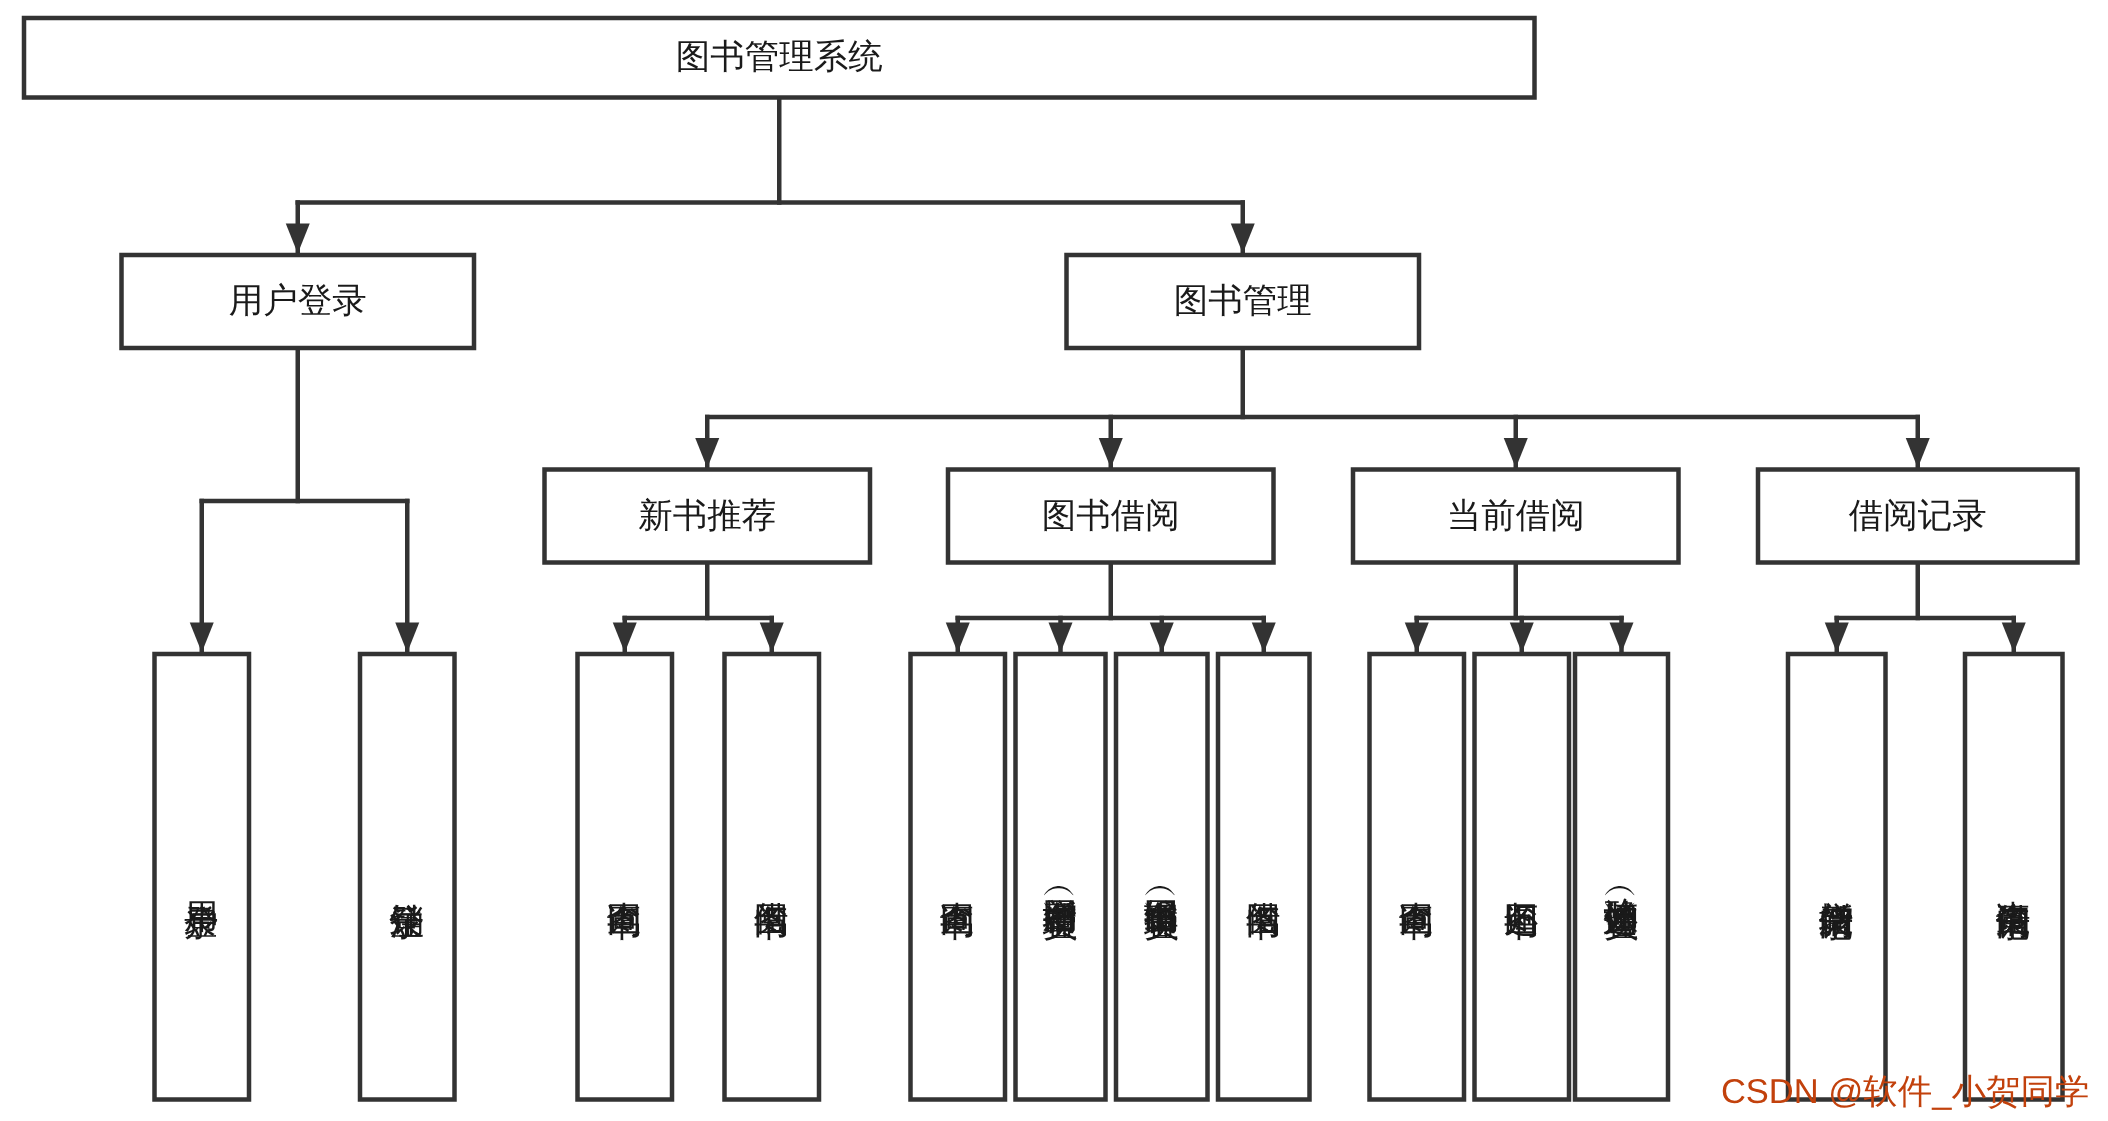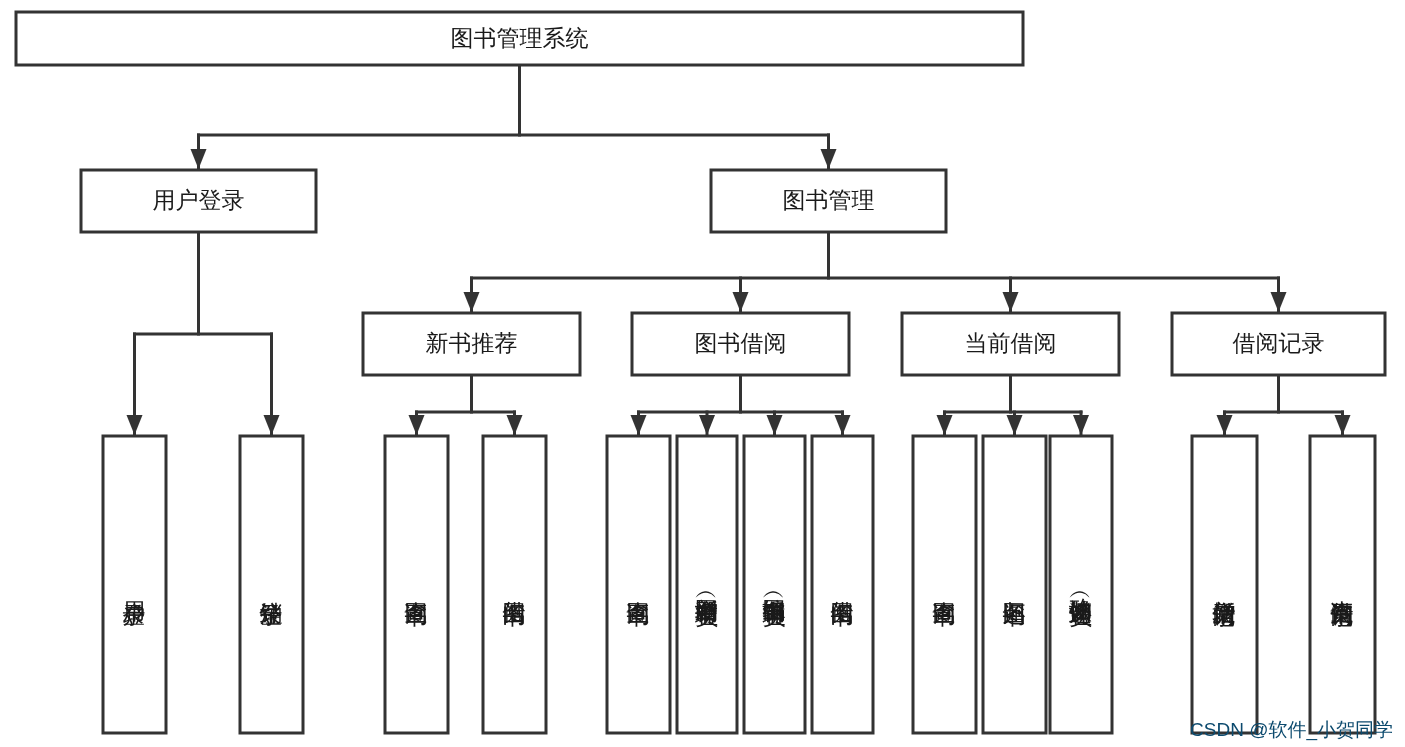--- a/index.html
+++ b/index.html
@@ -60,22 +60,22 @@
     color: #1a1a1a;
     letter-spacing: 1px;
     white-space: nowrap;
     pointer-events: none;
   }
   .watermark {
     position: absolute;
     right: 12px;
     bottom: 4px;
     font-family: "Liberation Sans", "DejaVu Sans", sans-serif;
-    font-size: 19px;
-    color: #0c4a6e;
+    font-size: 23px;
+    color: #c2410c;
     white-space: nowrap;
   }
 </style>
 </head>
 <body>
 
 <div id="stage">
 
   <svg class="diagram" viewBox="0 0 1405 747">
     <g id="edges">

